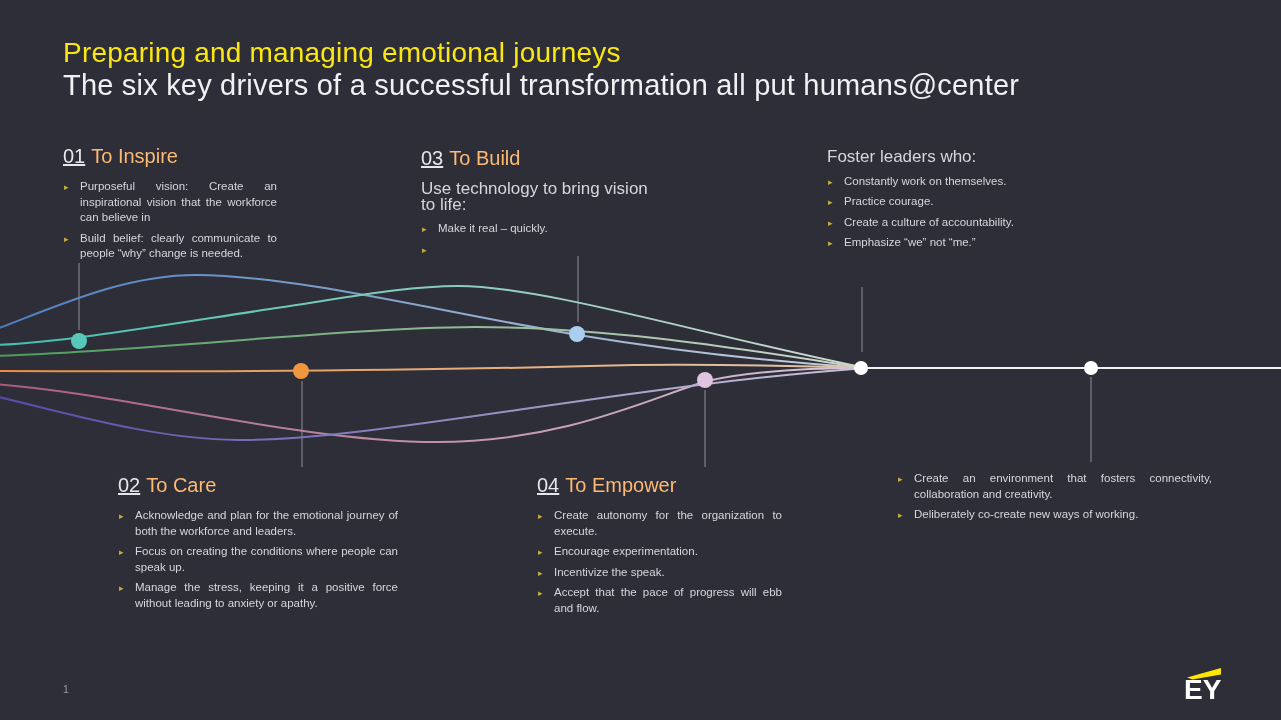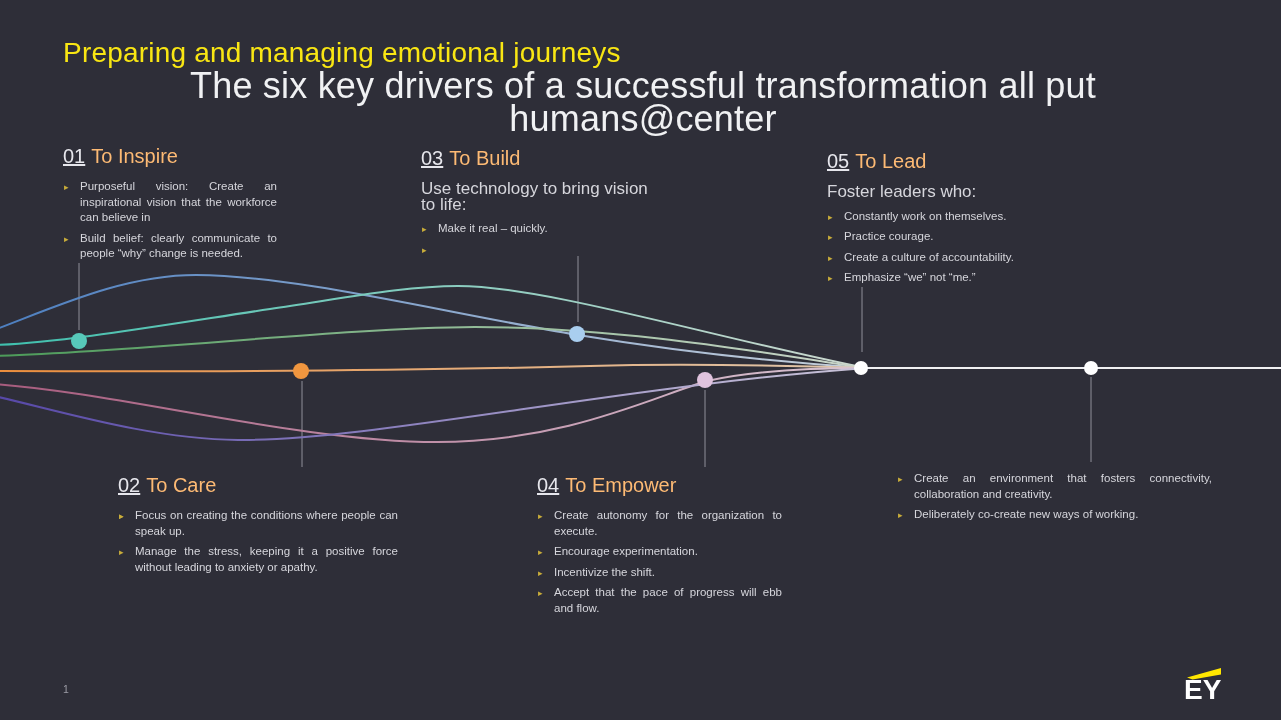--- a/index.html
+++ b/index.html
@@ -5,21 +5,21 @@
   html,body{margin:0;padding:0;background:#1f1f27;}
   .slide{
     position:relative;width:1281px;height:720px;overflow:hidden;
     background:#2e2e38;
     font-family:"Liberation Sans","DejaVu Sans",sans-serif;
     -webkit-font-smoothing:antialiased;
   }
   
   .hdr{position:absolute;left:63px;top:36px;width:1160px;z-index:3;}
   .hdr h1{margin:0;font-size:28px;line-height:33px;font-weight:400;color:#f9e613;letter-spacing:.2px;}
-  .hdr .sub{margin:0;font-size:36px;line-height:33px;font-weight:400;color:#f0f1f3;letter-spacing:.2px;text-align:center;}
+  .hdr .sub{margin:0;font-size:29px;line-height:33px;font-weight:400;color:#f0f1f3;letter-spacing:.2px;}
   
   .journey{position:absolute;left:0;top:0;width:1281px;height:720px;z-index:1;}
   
   .driver{position:absolute;z-index:2;}
   .driver h2{margin:0 0 10px;font-size:20px;line-height:25px;font-weight:400;}
   .driver h2 .num{color:#e6e6ec;margin-right:6px;text-decoration:underline;}
   .driver h2 .nm{color:#fdba74;}
   .intro{margin:0 0 9px;font-size:17px;line-height:15.5px;color:#d6d6dc;}
   ul.bullets{list-style:none;margin:0;padding:0;}
   ul.bullets li{
@@ -113,51 +113,48 @@
       <span class="num">03</span><span class="nm">To Build</span>
     </h2>
     <p class="intro">Use technology to bring vision to life:</p>
     <ul class="bullets">
       <li><span class="bm">▸</span><span>Make it real – quickly.</span></li>
       <li><span class="bm">▸</span></li>
     </ul>
   </section>
 
   <section class="driver" style="left:827px;top:149px;width:300px">
-    <h2>
-      <span class="num">05</span><span class="nm">To Lead</span>
-    </h2>
     <p class="intro">Foster leaders who:</p>
     <ul class="bullets">
       <li><span class="bm">▸</span><span>Constantly work on themselves.</span></li>
       <li><span class="bm">▸</span><span>Practice courage.</span></li>
       <li><span class="bm">▸</span><span>Create a culture of accountability.</span></li>
       <li><span class="bm">▸</span><span>Emphasize “we” not “me.”</span></li>
     </ul>
   </section>
 
   <section class="driver" style="left:118px;top:473px;width:280px">
     <h2>
       <span class="num">02</span><span class="nm">To Care</span>
     </h2>
     <ul class="bullets">
-      <li><span class="bm">▸</span></li>
+      <li><span class="bm">▸</span><span>Acknowledge and plan for the emotional journey of both the workforce and leaders.</span></li>
       <li><span class="bm">▸</span><span>Focus on creating the conditions where people can speak up.</span></li>
       <li><span class="bm">▸</span><span>Manage the stress, keeping it a positive force without leading to anxiety or apathy.</span></li>
     </ul>
   </section>
 
   <section class="driver" style="left:537px;top:473px;width:245px">
     <h2>
       <span class="num">04</span><span class="nm">To Empower</span>
     </h2>
     <ul class="bullets">
       <li><span class="bm">▸</span><span>Create autonomy for the organization to execute.</span></li>
       <li><span class="bm">▸</span><span>Encourage experimentation.</span></li>
-      <li><span class="bm">▸</span><span>Incentivize the shift.</span></li>
+      <li><span class="bm">▸</span><span>Incentivize the speak.</span></li>
       <li><span class="bm">▸</span><span>Accept that the pace of progress will ebb and flow.</span></li>
     </ul>
   </section>
 
   <section class="driver" style="left:897px;top:471px;width:315px">
     <ul class="bullets">
       <li><span class="bm">▸</span><span>Create an environment that fosters connectivity, collaboration and creativity.</span></li>
       <li><span class="bm">▸</span><span>Deliberately co-create new ways of working.</span></li>
     </ul>
   </section>

